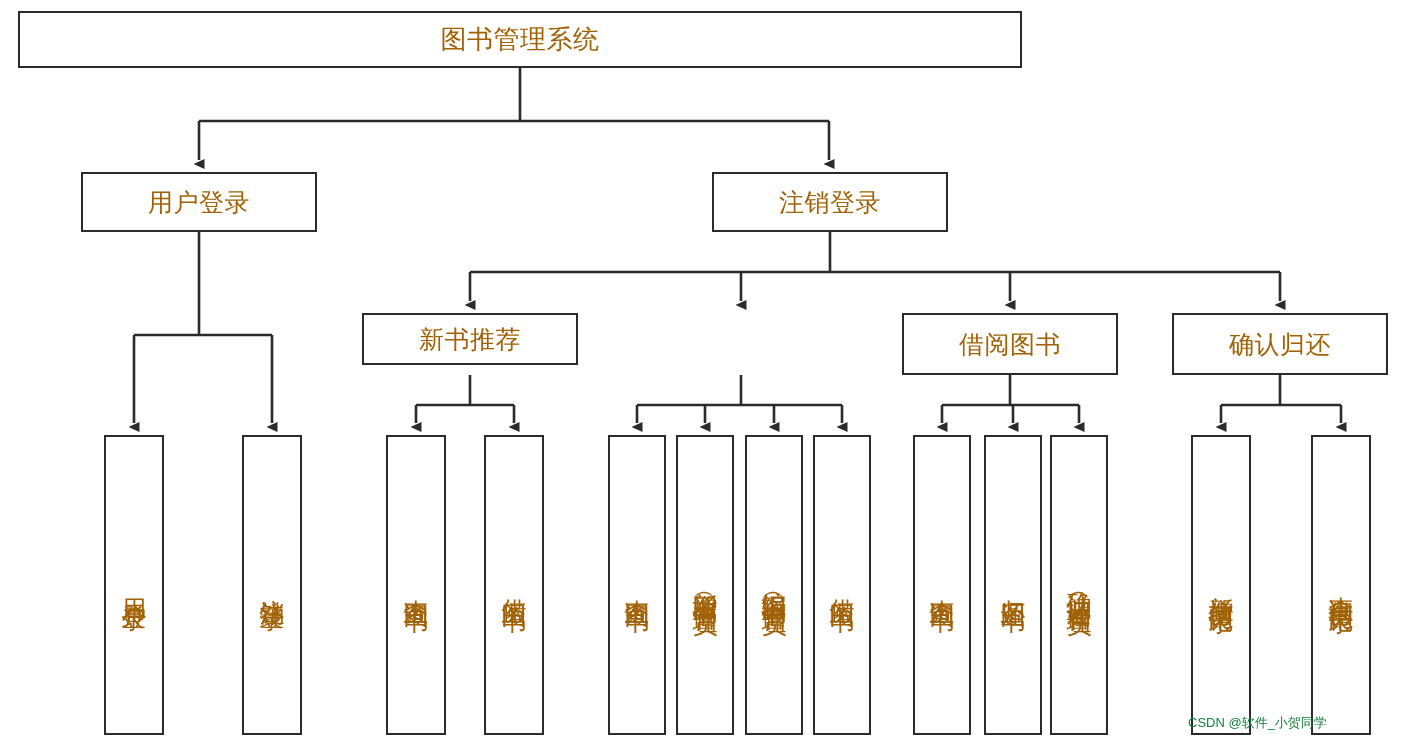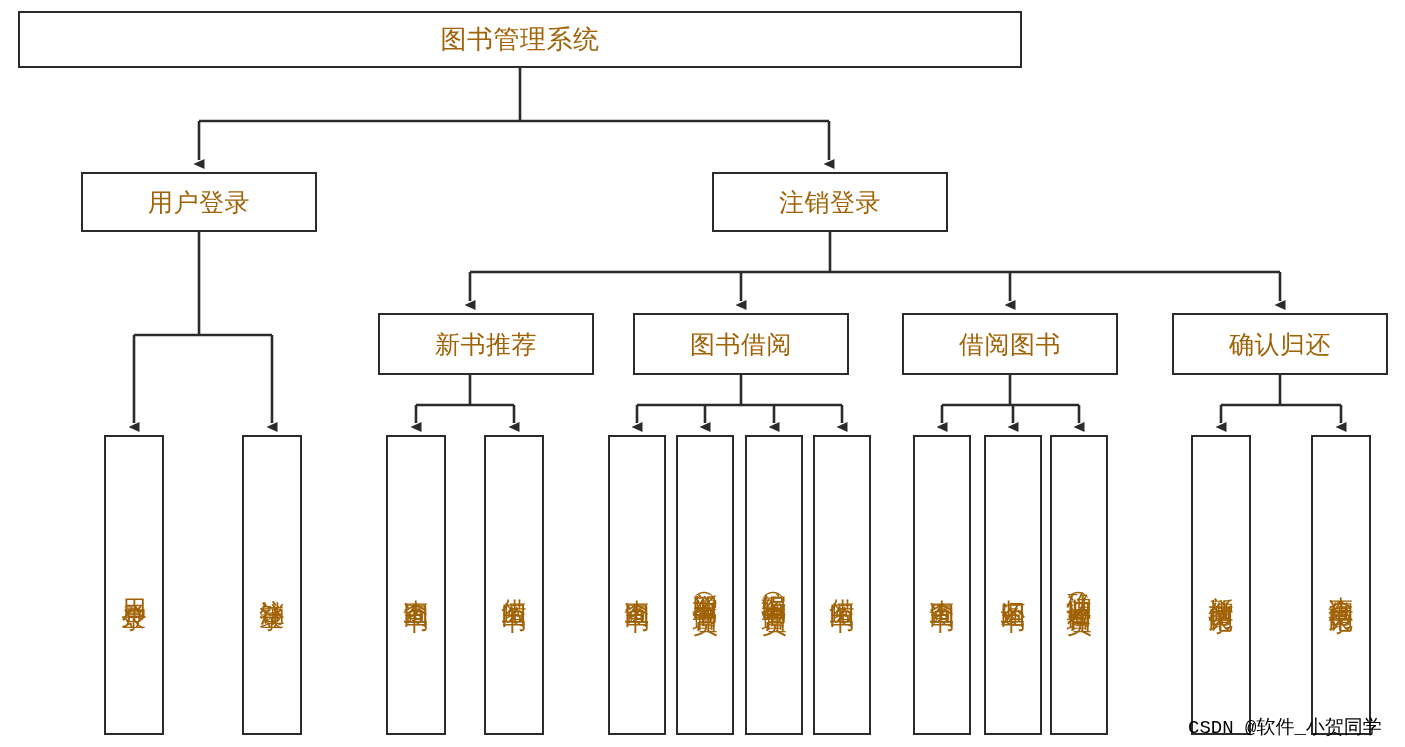--- a/index.html
+++ b/index.html
@@ -53,25 +53,24 @@
     letter-spacing: 3px;
     max-height: 100%;
   }
   #root-node .node-label {
     font-size: 26px;
   }
   .watermark {
     position: absolute;
     left: 1188px;
     top: 714px;
-    font-size: 19px;
-    color: #000000;
+    font-size: 13px;
+    color: #15803d;
     white-space: nowrap;
     user-select: none;
-    font-family: Liberation Mono, monospace;
   }
 </style>
 </head>
 <body>
 
 <div id="diagram-root">
 
   <svg class="diagram-svg" viewBox="0 0 1405 747">
     <defs>
       <marker id="arrow" markerWidth="10" markerHeight="11" refX="1" refY="5.5" orient="auto" markerUnits="userSpaceOnUse">
@@ -126,25 +125,22 @@
     <span class="node-label">图书管理系统</span>
   </div>
 
   <div class="node-box horizontal" style="left: 81px; top: 172px; width: 236px; height: 60px;">
     <span class="node-label">用户登录</span>
   </div>
   <div class="node-box horizontal" style="left: 712px; top: 172px; width: 236px; height: 60px;">
     <span class="node-label">注销登录</span>
   </div>
 
-  <div class="node-box horizontal" style="left: 378px; top: 313px; width: 216px; height: 62px;">
+  <div class="node-box horizontal" style="left: 362px; top: 313px; width: 216px; height: 52px;">
     <span class="node-label">新书推荐</span>
-  </div>
-  <div class="node-box horizontal" style="left: 633px; top: 313px; width: 216px; height: 62px;">
-    <span class="node-label">图书借阅</span>
   </div>
   <div class="node-box horizontal" style="left: 902px; top: 313px; width: 216px; height: 62px;">
     <span class="node-label">借阅图书</span>
   </div>
   <div class="node-box horizontal" style="left: 1172px; top: 313px; width: 216px; height: 62px;">
     <span class="node-label">确认归还</span>
   </div>
 
   <div class="node-box vertical" style="left: 104px; top: 435px; width: 60px; height: 300px;">
     <span class="node-label">用户登录</span>

